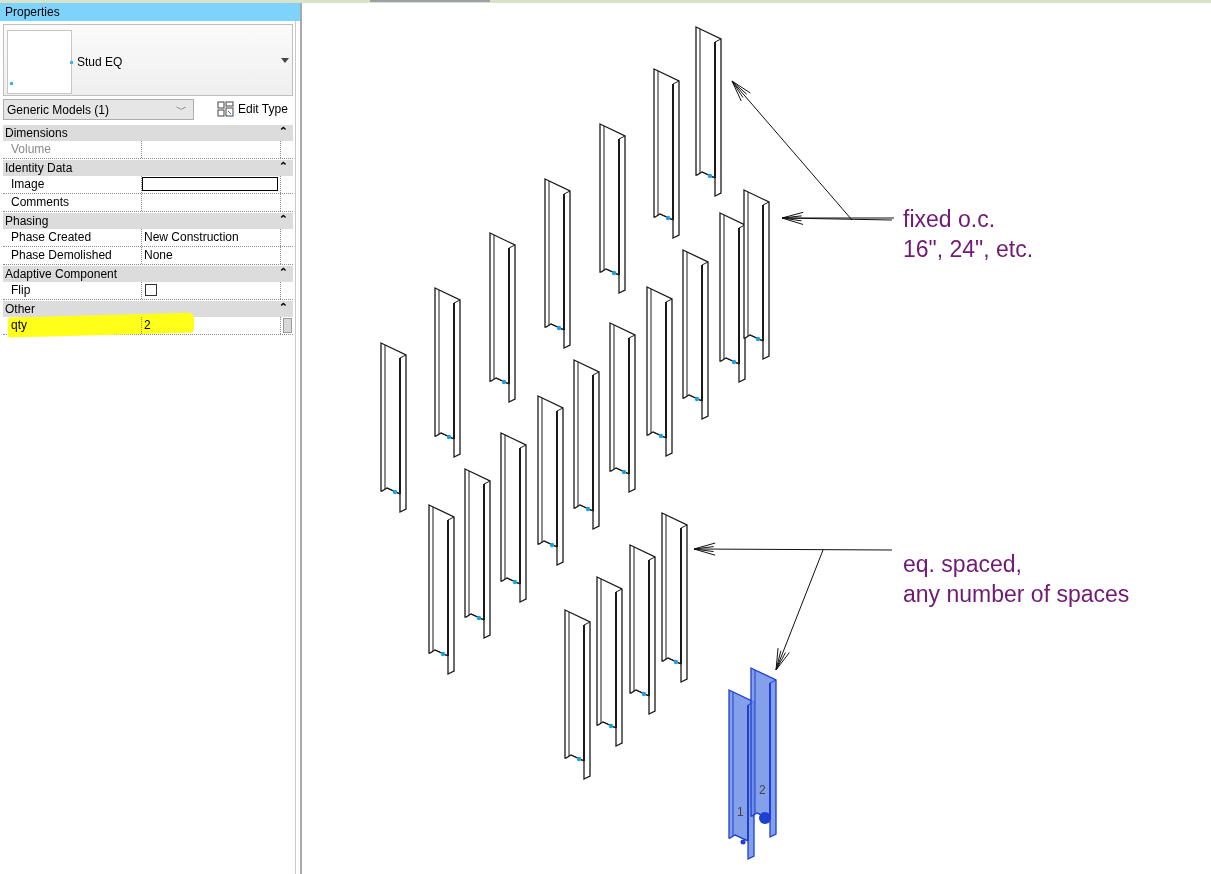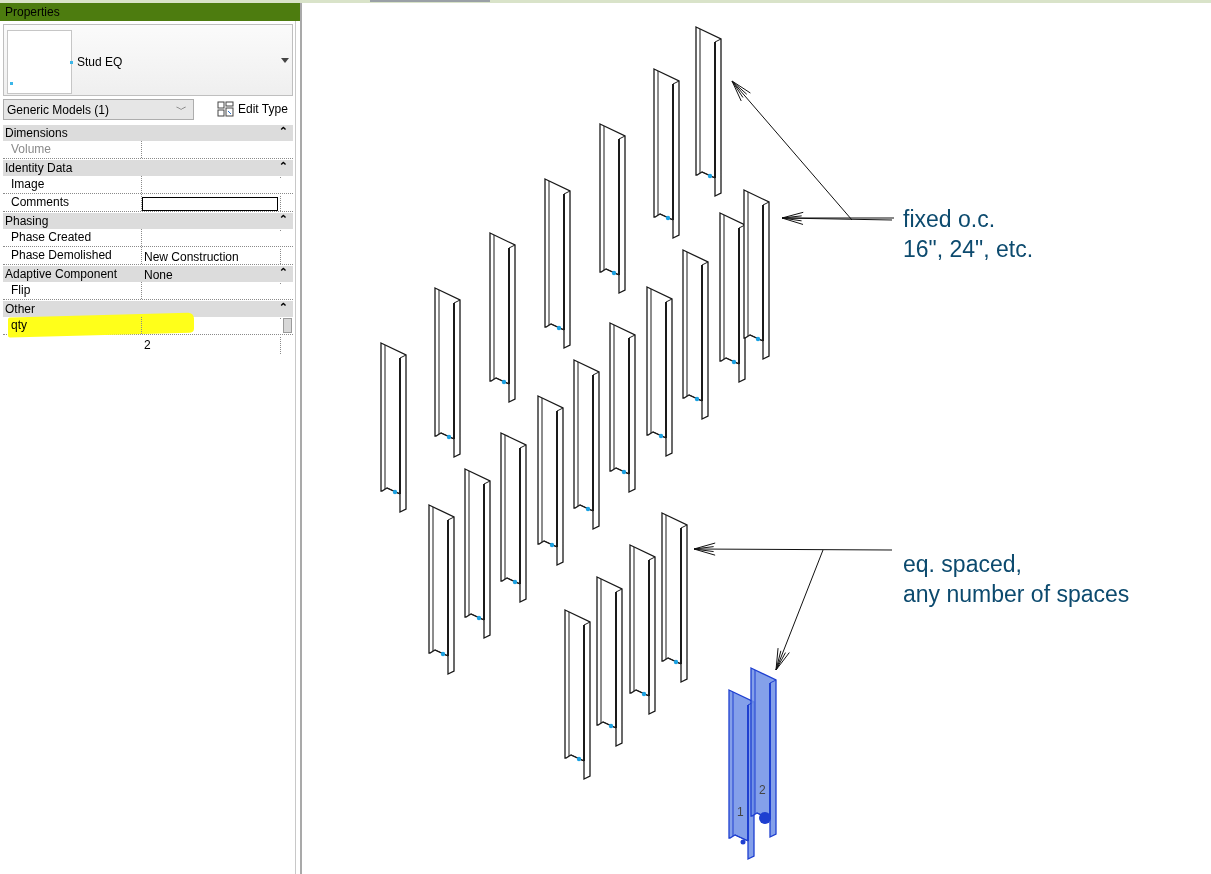--- a/index.html
+++ b/index.html
@@ -2,21 +2,21 @@
 <html><head>
 <meta charset="utf-8">
 <style>
   html, body { margin:0; padding:0; }
   body { width:1211px; height:874px; position:relative; overflow:hidden; background:#ffffff; font-family:"Liberation Sans", sans-serif; }
   .top-strip { position:absolute; left:0; top:0; width:1211px; height:3px; background:#d9e3c9; }
   .top-strip .tab { position:absolute; left:370px; top:0; width:120px; height:2px; background:#9aa0a6; }
 
   
   .props { position:absolute; left:0; top:3px; width:295px; height:871px; background:#ffffff; border-right:1px solid #c8c8c8; font-size:12px; color:#000; }
-  .props-title { position:absolute; left:0; top:0; width:355px; height:18px; background:#4d7c0f;text-align:center; }
+  .props-title { position:absolute; left:0; top:0; width:355px; height:18px; background:#7dd3fc;text-align:center; }
   .props-title .t { position:absolute; left:5px; top:2px; font-size:12px; }
   .props-title .x { position:absolute; right:6px; top:0px; font-size:14px; font-weight:bold; cursor:pointer; }
   .type-sel { position:absolute; left:3px; top:21px; width:290px; height:72px; background:linear-gradient(#fbfbfb,#efefef); border:1px solid #bfbfbf; box-sizing:border-box;padding-left:28px; }
   .type-thumb { position:absolute; left:3px; top:5px; width:65px; height:64px; background:#fff; border:1px solid #c6c6c6; box-sizing:border-box; }
   .type-thumb .d1 { position:absolute; left:62px; top:30px; width:3px; height:3px; background:#3bb6e8; }
   .type-thumb .d2 { position:absolute; left:2px; top:51px; width:3px; height:3px; background:#3bb6e8; }
   .type-name { position:absolute; left:73px; top:30px; font-size:12px; }
   .type-arrow { position:absolute; right:3px; top:33px; width:0; height:0; border-left:4px solid transparent; border-right:4px solid transparent; border-top:5px solid #444; }
   .cat-row { position:absolute; left:3px; top:96px; width:290px; height:22px; }
   .cat-sel { position:absolute; left:0; top:0; width:191px; height:21px; background:#e6e6e6; border:1px solid #adadad; box-sizing:border-box; }
@@ -27,33 +27,33 @@
   .edit-type .lbl { position:absolute; left:21px; top:3px; font-size:12px; }
 
   .grid { position:absolute; left:3px; top:121px; width:290px; }
   .grp { position:relative; height:16px; background:#dcdcdc; border-top:1px solid #fff; }
   .grp .n { position:absolute; left:2px; top:1px; font-size:12px; }
   .grp .c { position:absolute; right:5px; top:0px; font-size:11px; font-weight:bold; }
   .row { position:relative; height:17px; border-bottom:1px dotted #8a8a8a; }
   .row .k { position:absolute; left:0; top:0; width:138px; height:17px; border-right:1px dotted #8a8a8a; }
   .row .k span { position:absolute; left:8px; top:1px; font-size:12px; }
   .row .k.dis span { color:#8a8a8a; }
-  .row .v { position:absolute; left:139px; top:0; width:138px; height:17px; border-right:1px dotted #8a8a8a;margin-top:20px; }
+  .row .v { position:absolute; left:139px; top:0; width:138px; height:17px; border-right:1px dotted #8a8a8a; }
   .row .v span { position:absolute; left:2px; top:1px; font-size:12px; }
   .row .v .box { position:absolute; left:0px; top:1px; width:136px; height:14px; border:1px solid #000; box-sizing:border-box; background:#fff; }
   .row .v .chk { position:absolute; left:3px; top:2px; width:12px; height:12px; border:1px solid #333; box-sizing:border-box; background:#fff; }
   .row .sb { position:absolute; left:278px; top:0; width:12px; height:17px; }
   .row .sb .thumb { position:absolute; left:2px; top:1px; width:9px; height:15px; background:#d8d8d8; border:1px solid #9a9a9a; box-sizing:border-box; }
   .hl { position:absolute; left:5px; top:-2px; width:186px; height:20px; background:#ffff1a; border-radius:2px 6px 4px 2px; transform:skewY(-1.5deg); }
   .row .k span, .row .v span { z-index:2; }
 
   
   .view { position:absolute; left:300px; top:3px; width:911px; height:871px; background:#ffffff; border-left:2px solid #a9a9a9; box-sizing:border-box; }
   .view svg { position:absolute; left:0; top:0; }
-  .anno { position:absolute; font-size:23px; line-height:30px; color:#0c4a6e; white-space:pre; }
+  .anno { position:absolute; font-size:23px; line-height:30px; color:#701a75; white-space:pre; }
 </style>
 </head>
 <body>
 
 <div class="top-strip">
     <div class="tab"></div>
   </div>
 
 <div class="props">
   <div class="props-title">

